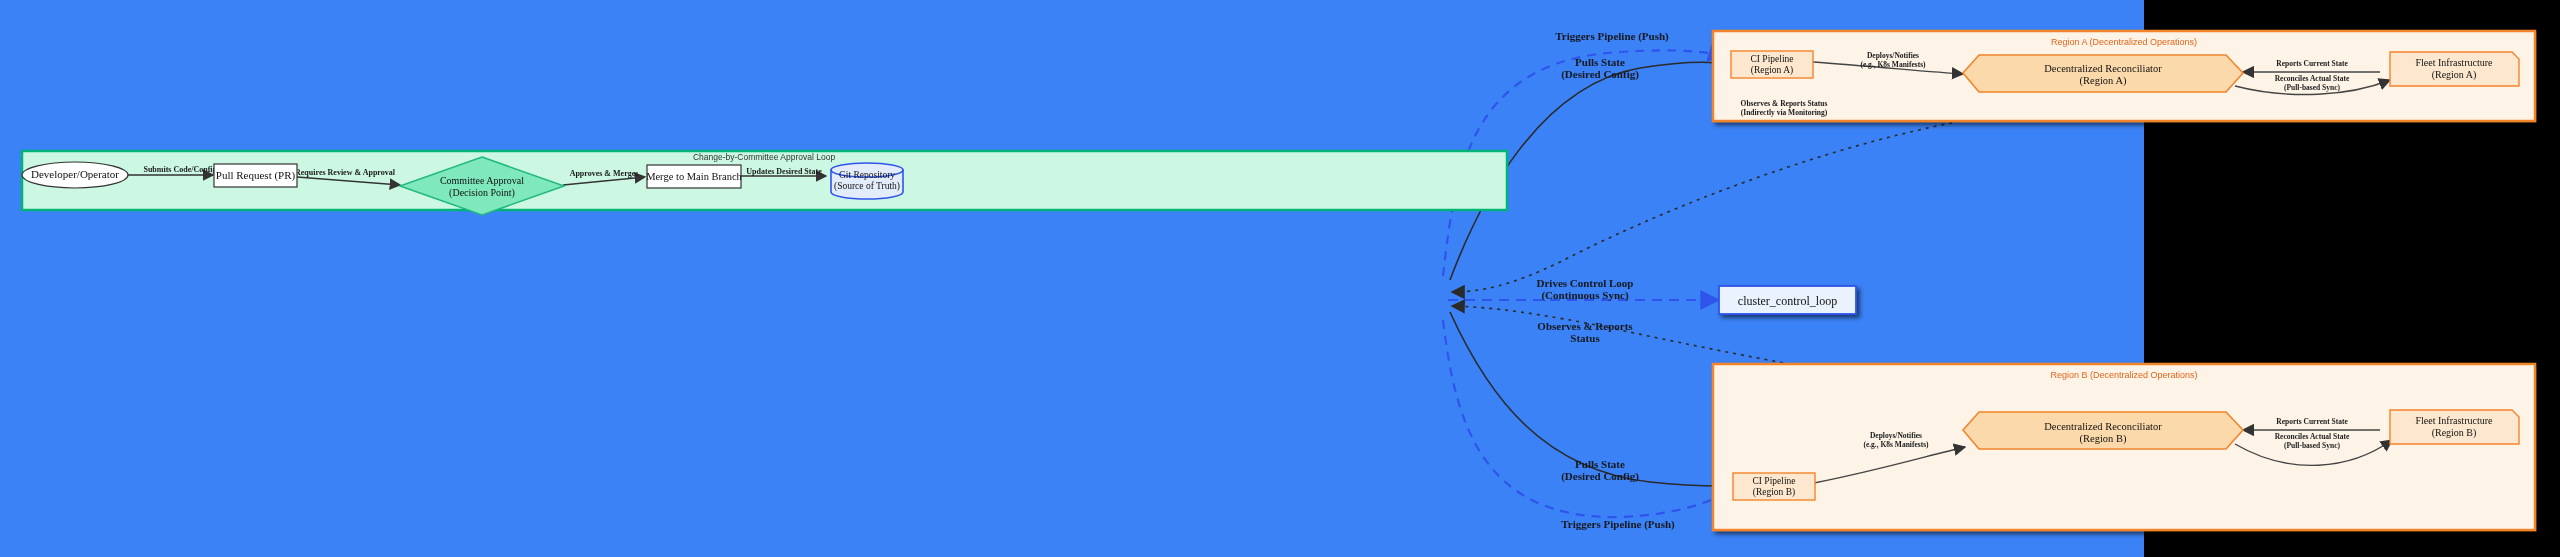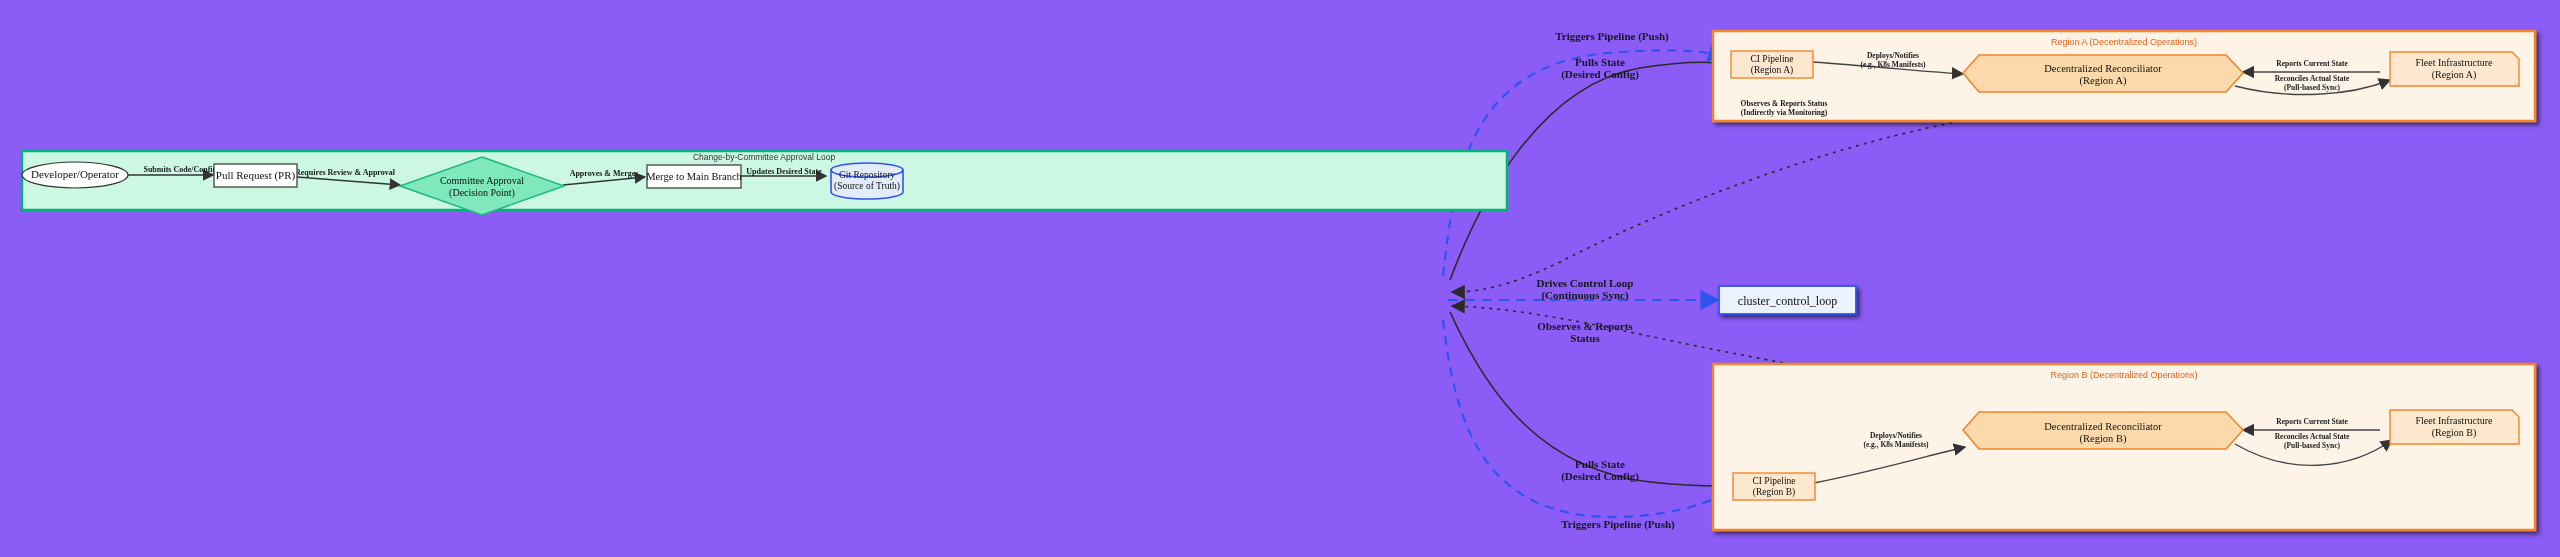--- a/index.html
+++ b/index.html
@@ -1,17 +1,17 @@
 <!DOCTYPE html>
 <html><head>
 <meta charset="utf-8">
 <style>
   html,body{margin:0;padding:0;background:#000;}
   body{width:2560px;height:557px;overflow:hidden;font-family:"Liberation Serif",serif;}
-  #stage{position:relative;width:2560px;height:557px;background:#8b5cf6;}
+  #stage{position:relative;width:2144px;height:557px;background:#3b82f6;}
   svg#canvas{position:absolute;left:0;top:0;width:2560px;height:557px;}
 
   .node-label{font-family:"Liberation Serif",serif;fill:#111;text-anchor:middle;}
   .edge-label{font-family:"Liberation Serif",serif;text-anchor:middle;font-weight:700;}
   .edge-label.onlight{fill:#1a1a1a;}
   .edge-label.ondark{fill:#16181d;}
   .cluster-title{font-family:"Liberation Sans",sans-serif;text-anchor:middle;}
 </style>
 </head>
 <body>

